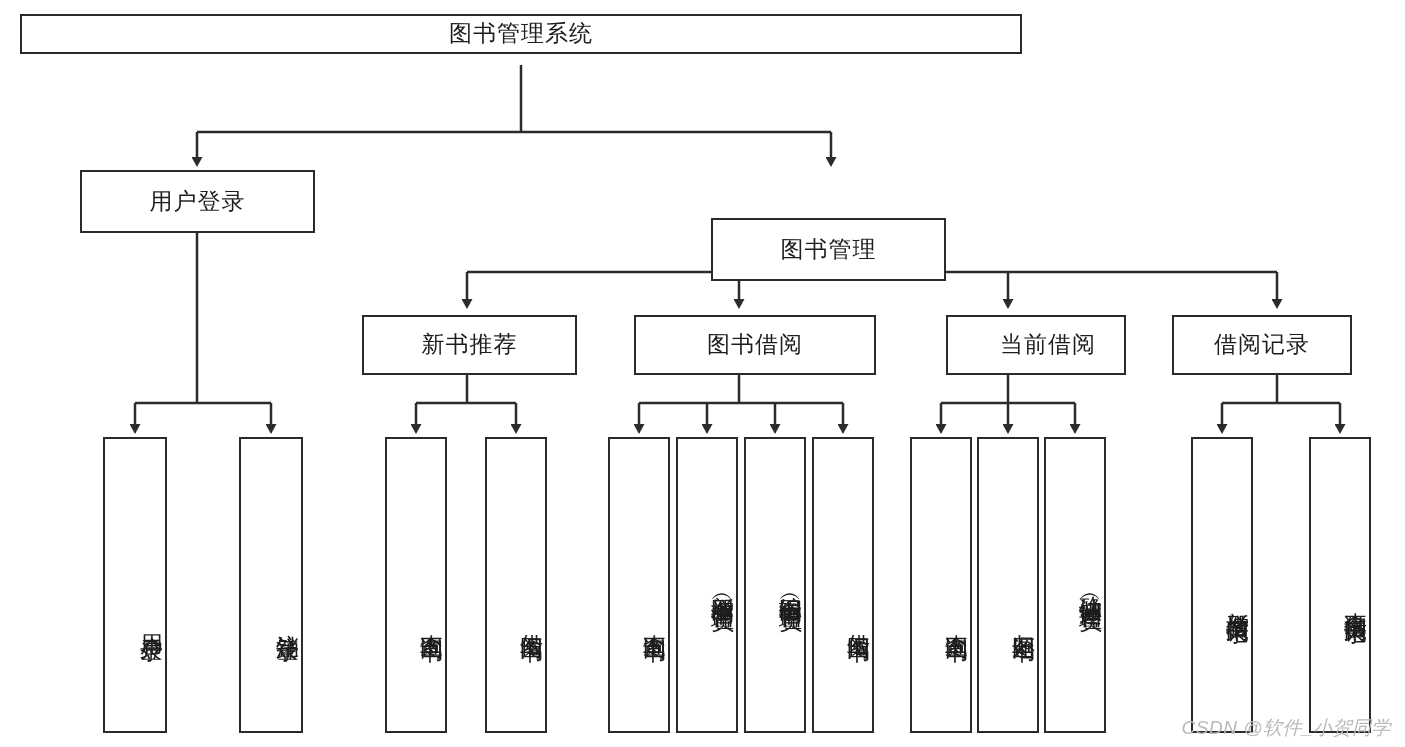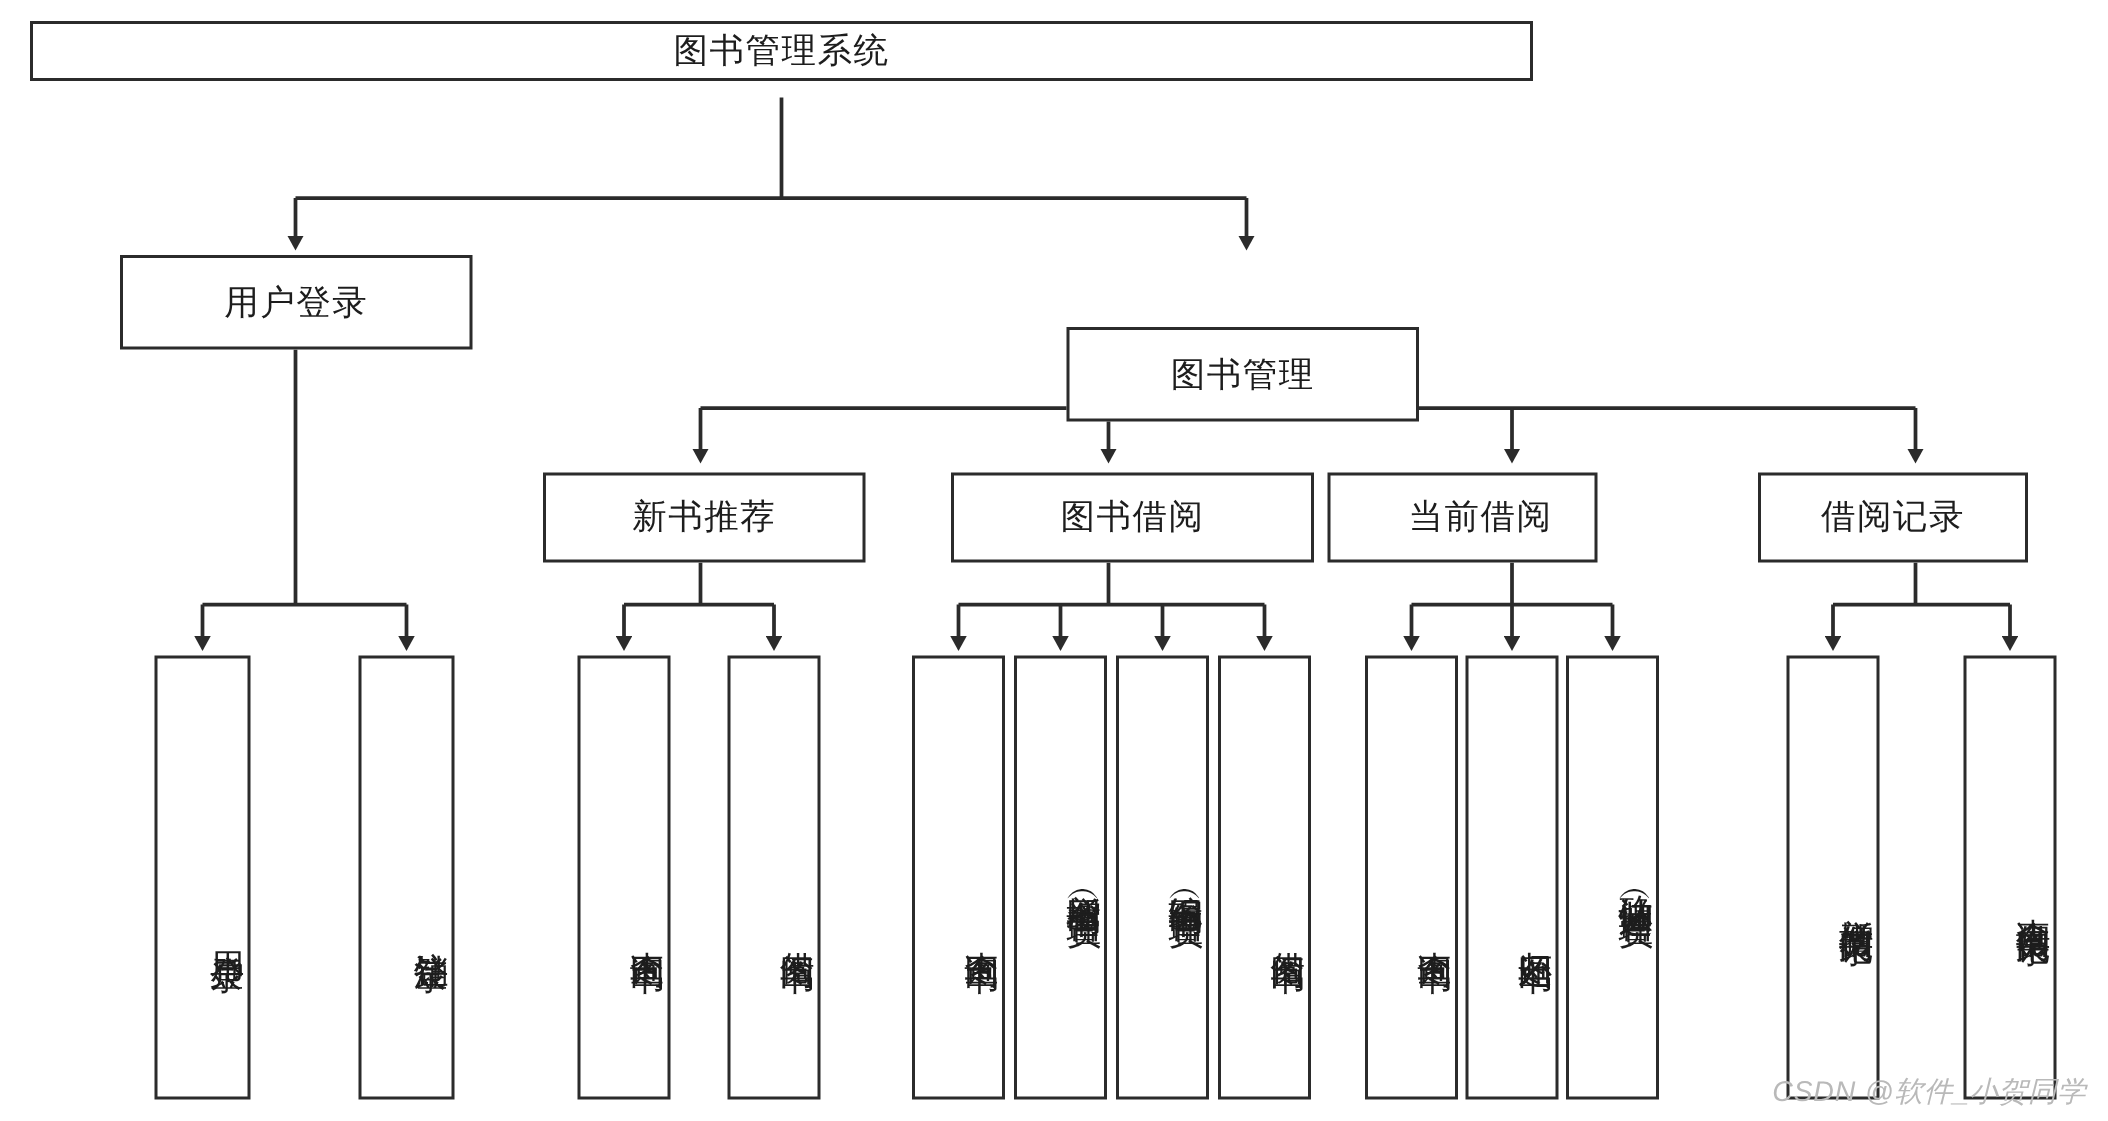--- a/index.html
+++ b/index.html
@@ -142,21 +142,21 @@
   <div class="node horizontal" style="left:711px; top:170px; width:235px; height:63px;margin-top:48px;">
     <span class="nlabel">图书管理</span>
   </div>
 
   <div class="node horizontal" style="left:362px; top:315px; width:215px; height:60px;">
     <span class="nlabel">新书推荐</span>
   </div>
   <div class="node horizontal" style="left:634px; top:315px; width:242px; height:60px;">
     <span class="nlabel">图书借阅</span>
   </div>
-  <div class="node horizontal" style="left:885px; top:315px; width:180px; height:60px;padding-left:24px;">
+  <div class="node horizontal" style="left:946px; top:315px; width:180px; height:60px;padding-left:24px;">
     <span class="nlabel">当前借阅</span>
   </div>
   <div class="node horizontal" style="left:1172px; top:315px; width:180px; height:60px;">
     <span class="nlabel">借阅记录</span>
   </div>
 
   <div class="node vertical" style="left:103px; top:437px; width:64px; height:296px; padding-top:70px;">
     <span class="nlabel">用户登录</span>
   </div>
   <div class="node vertical" style="left:239px; top:437px; width:64px; height:296px; padding-top:70px;">

